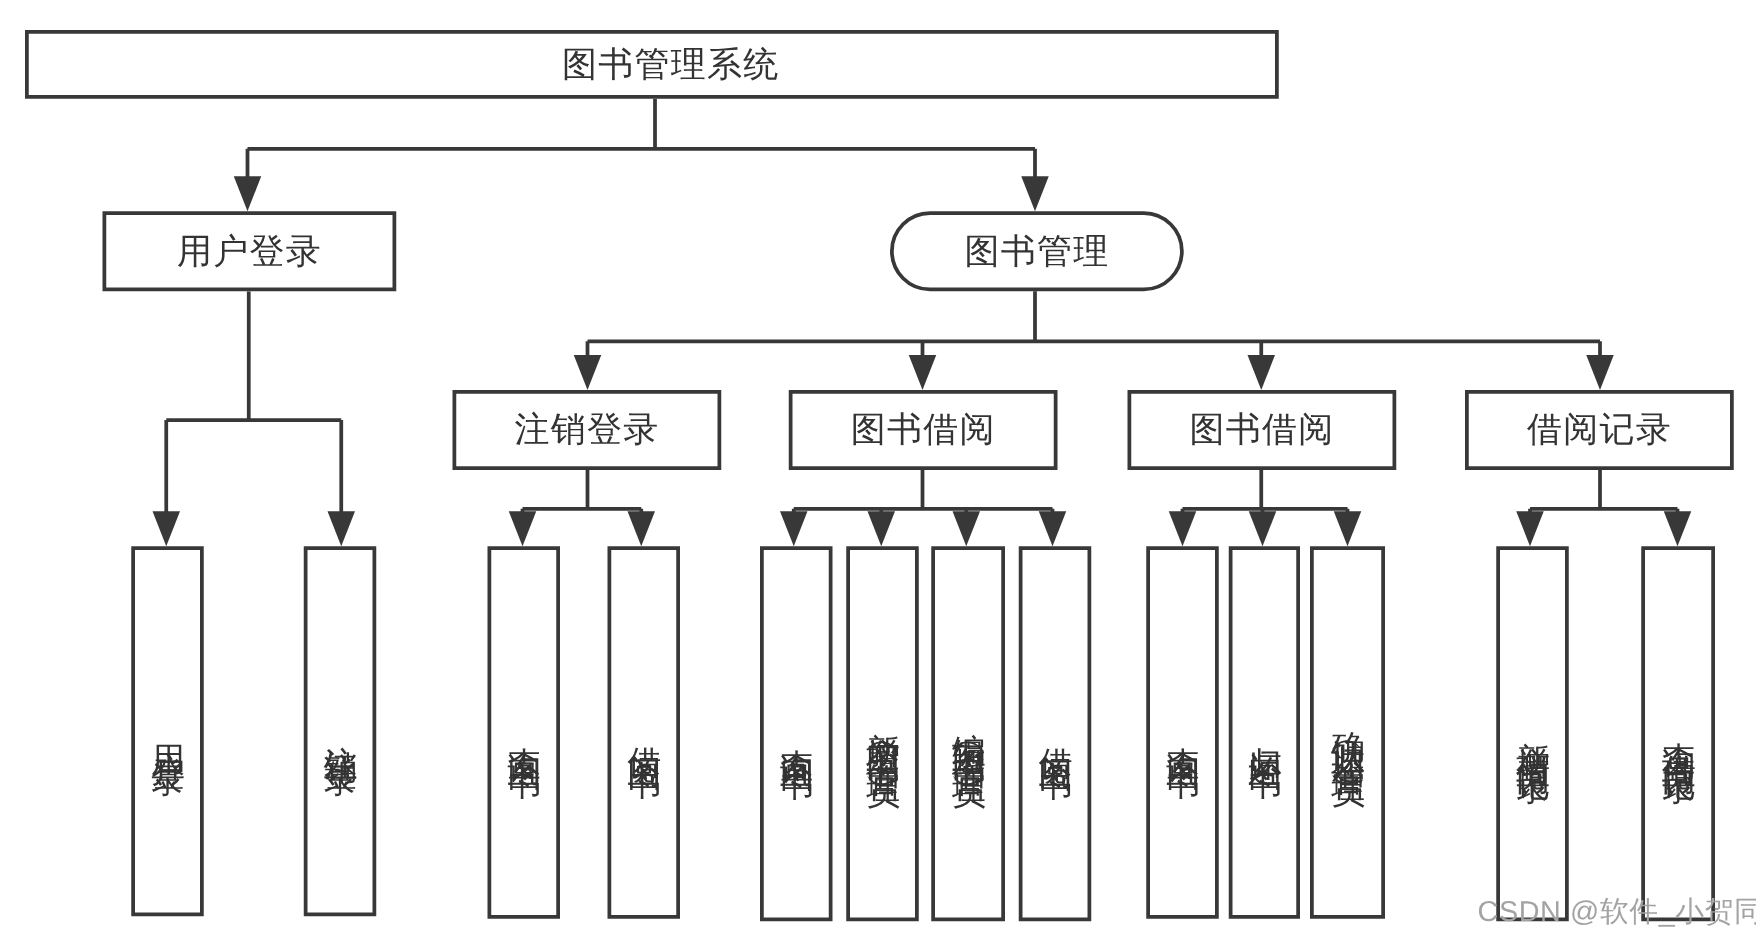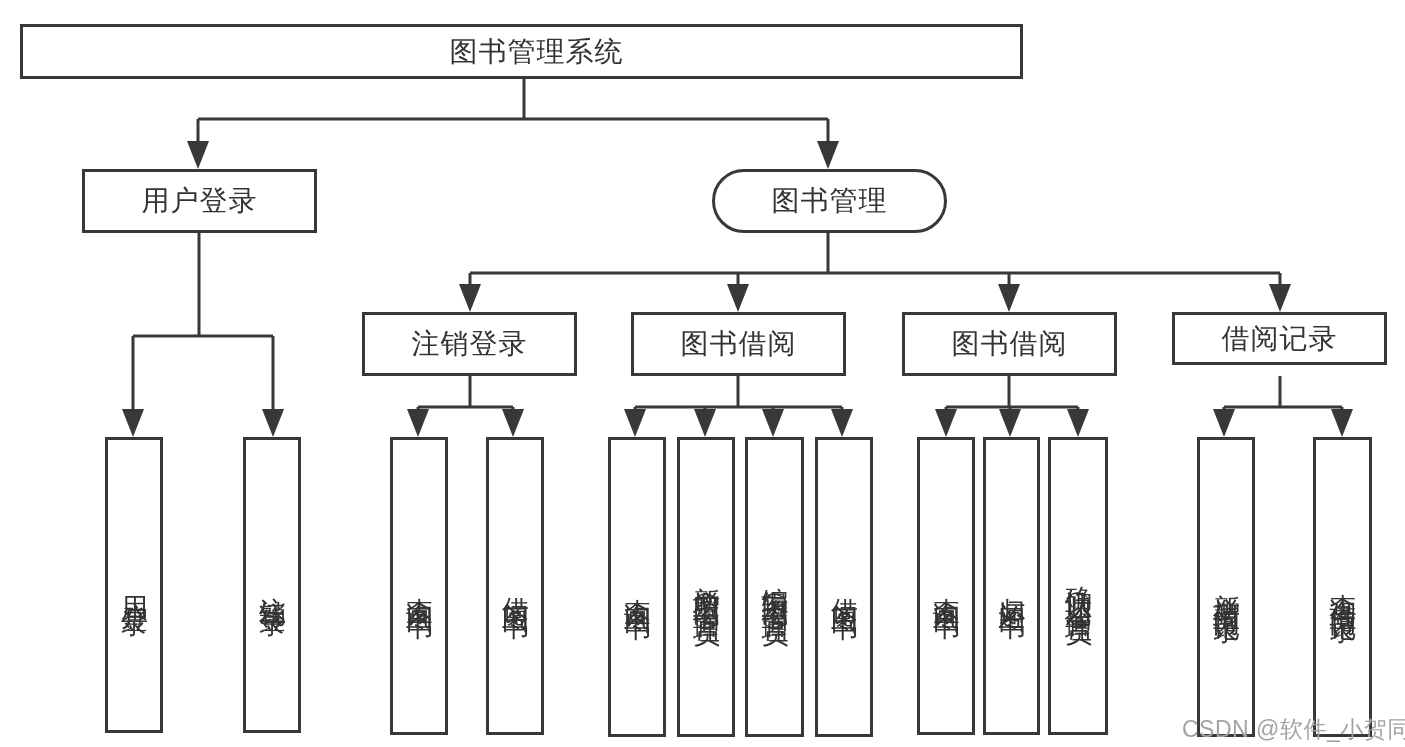--- a/index.html
+++ b/index.html
@@ -133,21 +133,21 @@
 
   <div class="node" style="left:362px; top:312px; width:215px; height:64px;">
     <span class="hlabel">注销登录</span>
   </div>
   <div class="node" style="left:631px; top:312px; width:215px; height:64px;">
     <span class="hlabel">图书借阅</span>
   </div>
   <div class="node" style="left:902px; top:312px; width:215px; height:64px;">
     <span class="hlabel">图书借阅</span>
   </div>
-  <div class="node" style="left:1172px; top:312px; width:215px; height:53px;">
+  <div class="node" style="left:1172px; top:312px; width:215px; height:64px;">
     <span class="hlabel">借阅记录</span>
   </div>
 
   <div class="node vnode" style="left:105px; top:437px; width:58px; height:296px;">
     <span class="vlabel">用户登录</span>
   </div>
   <div class="node vnode" style="left:243px; top:437px; width:58px; height:296px;">
     <span class="vlabel">注销登录</span>
   </div>
 

